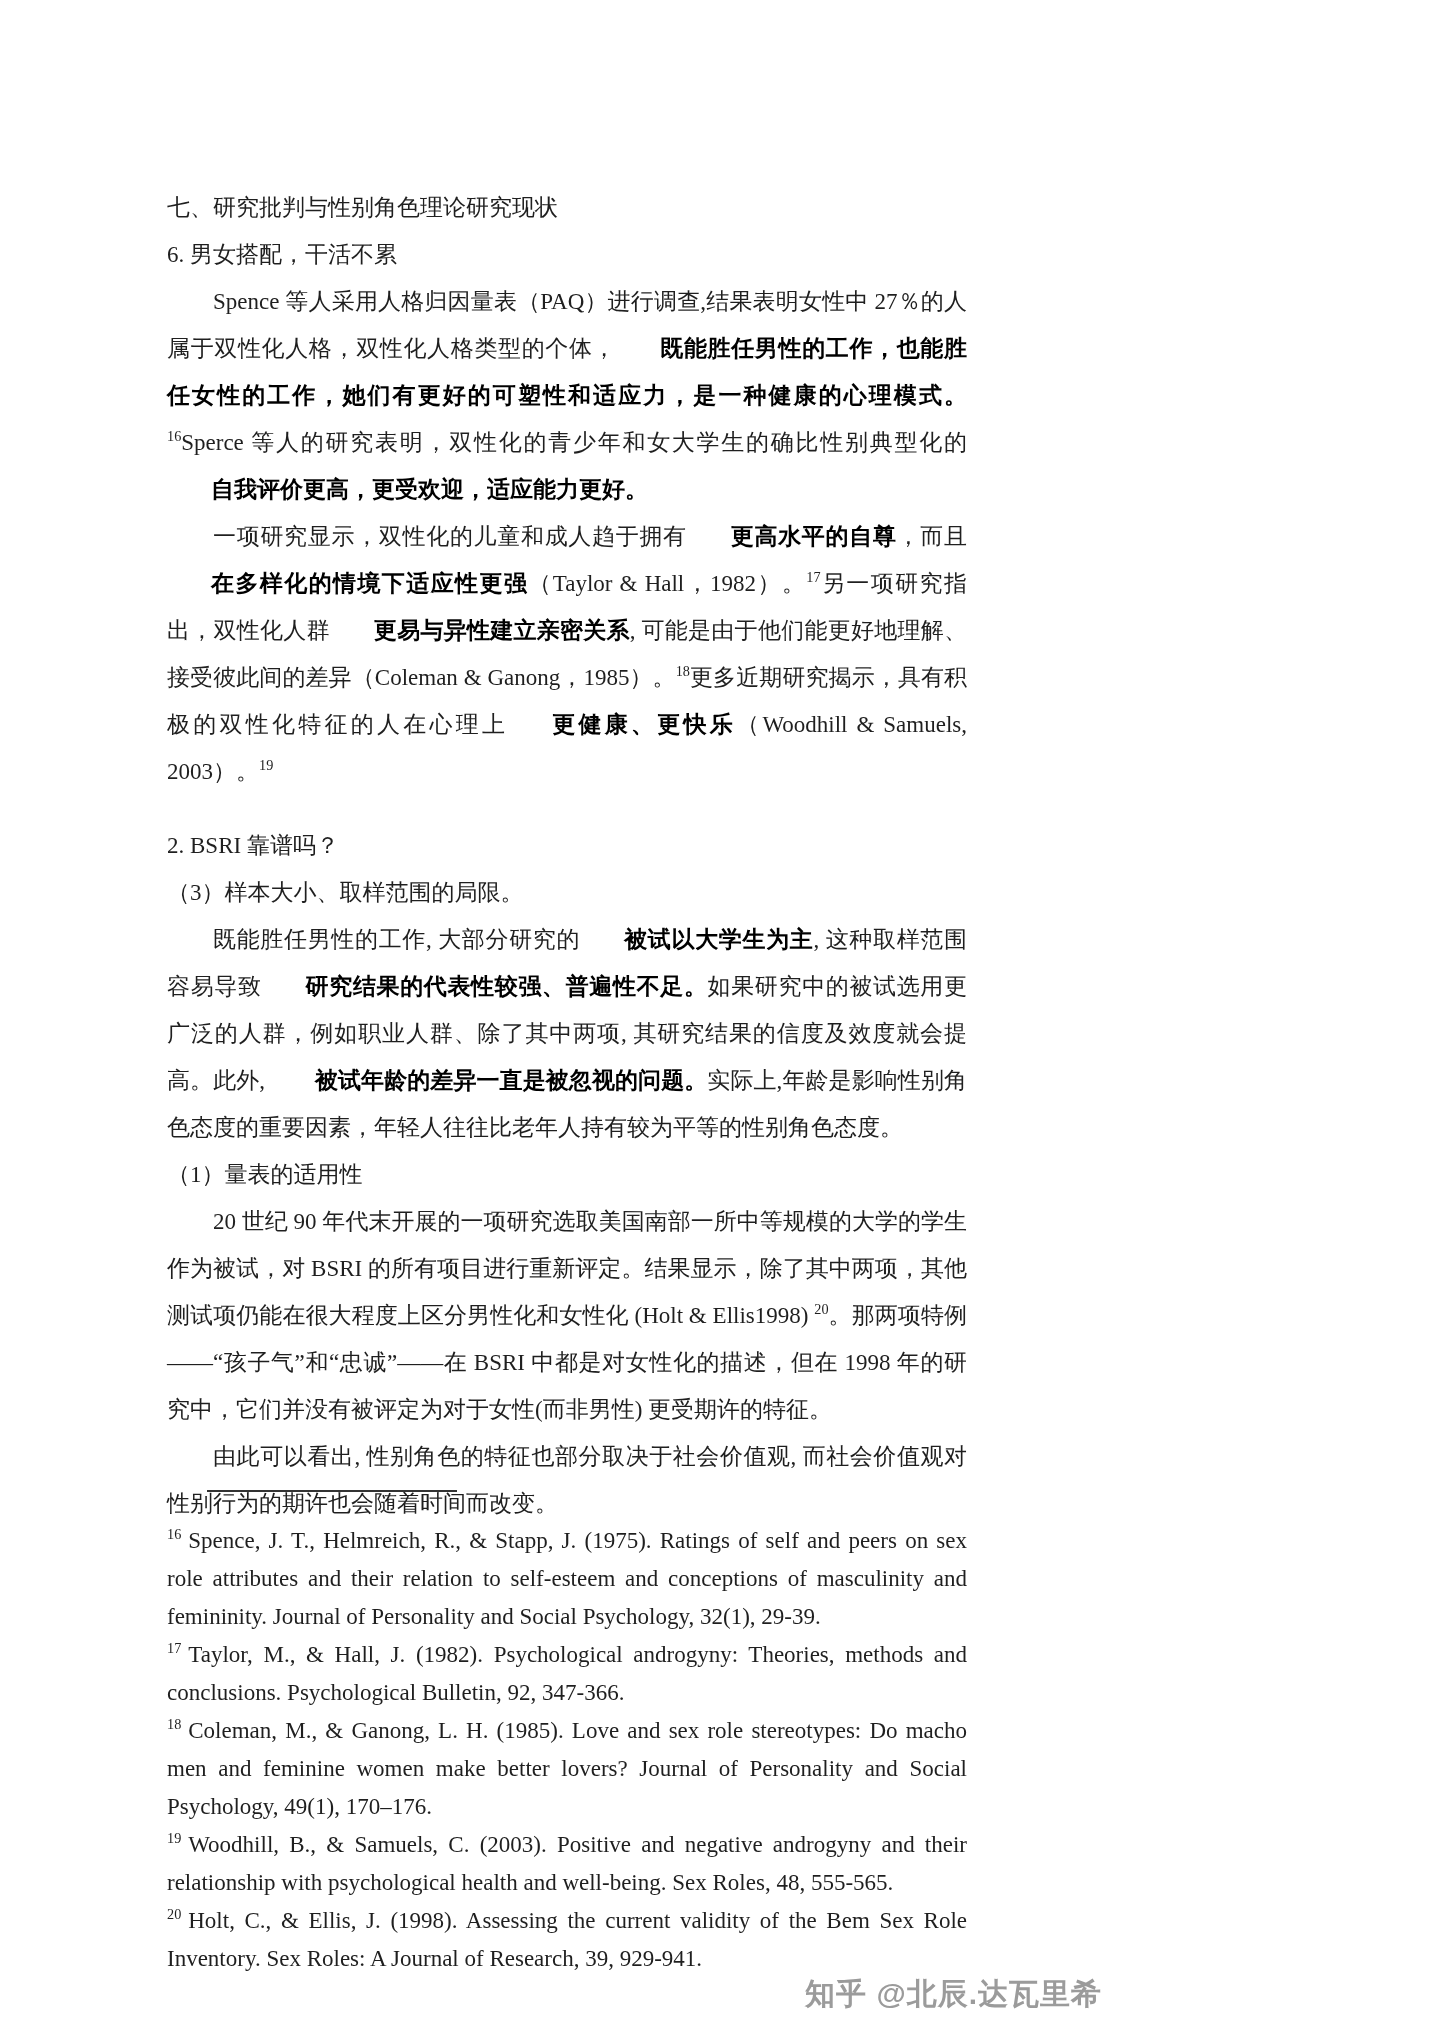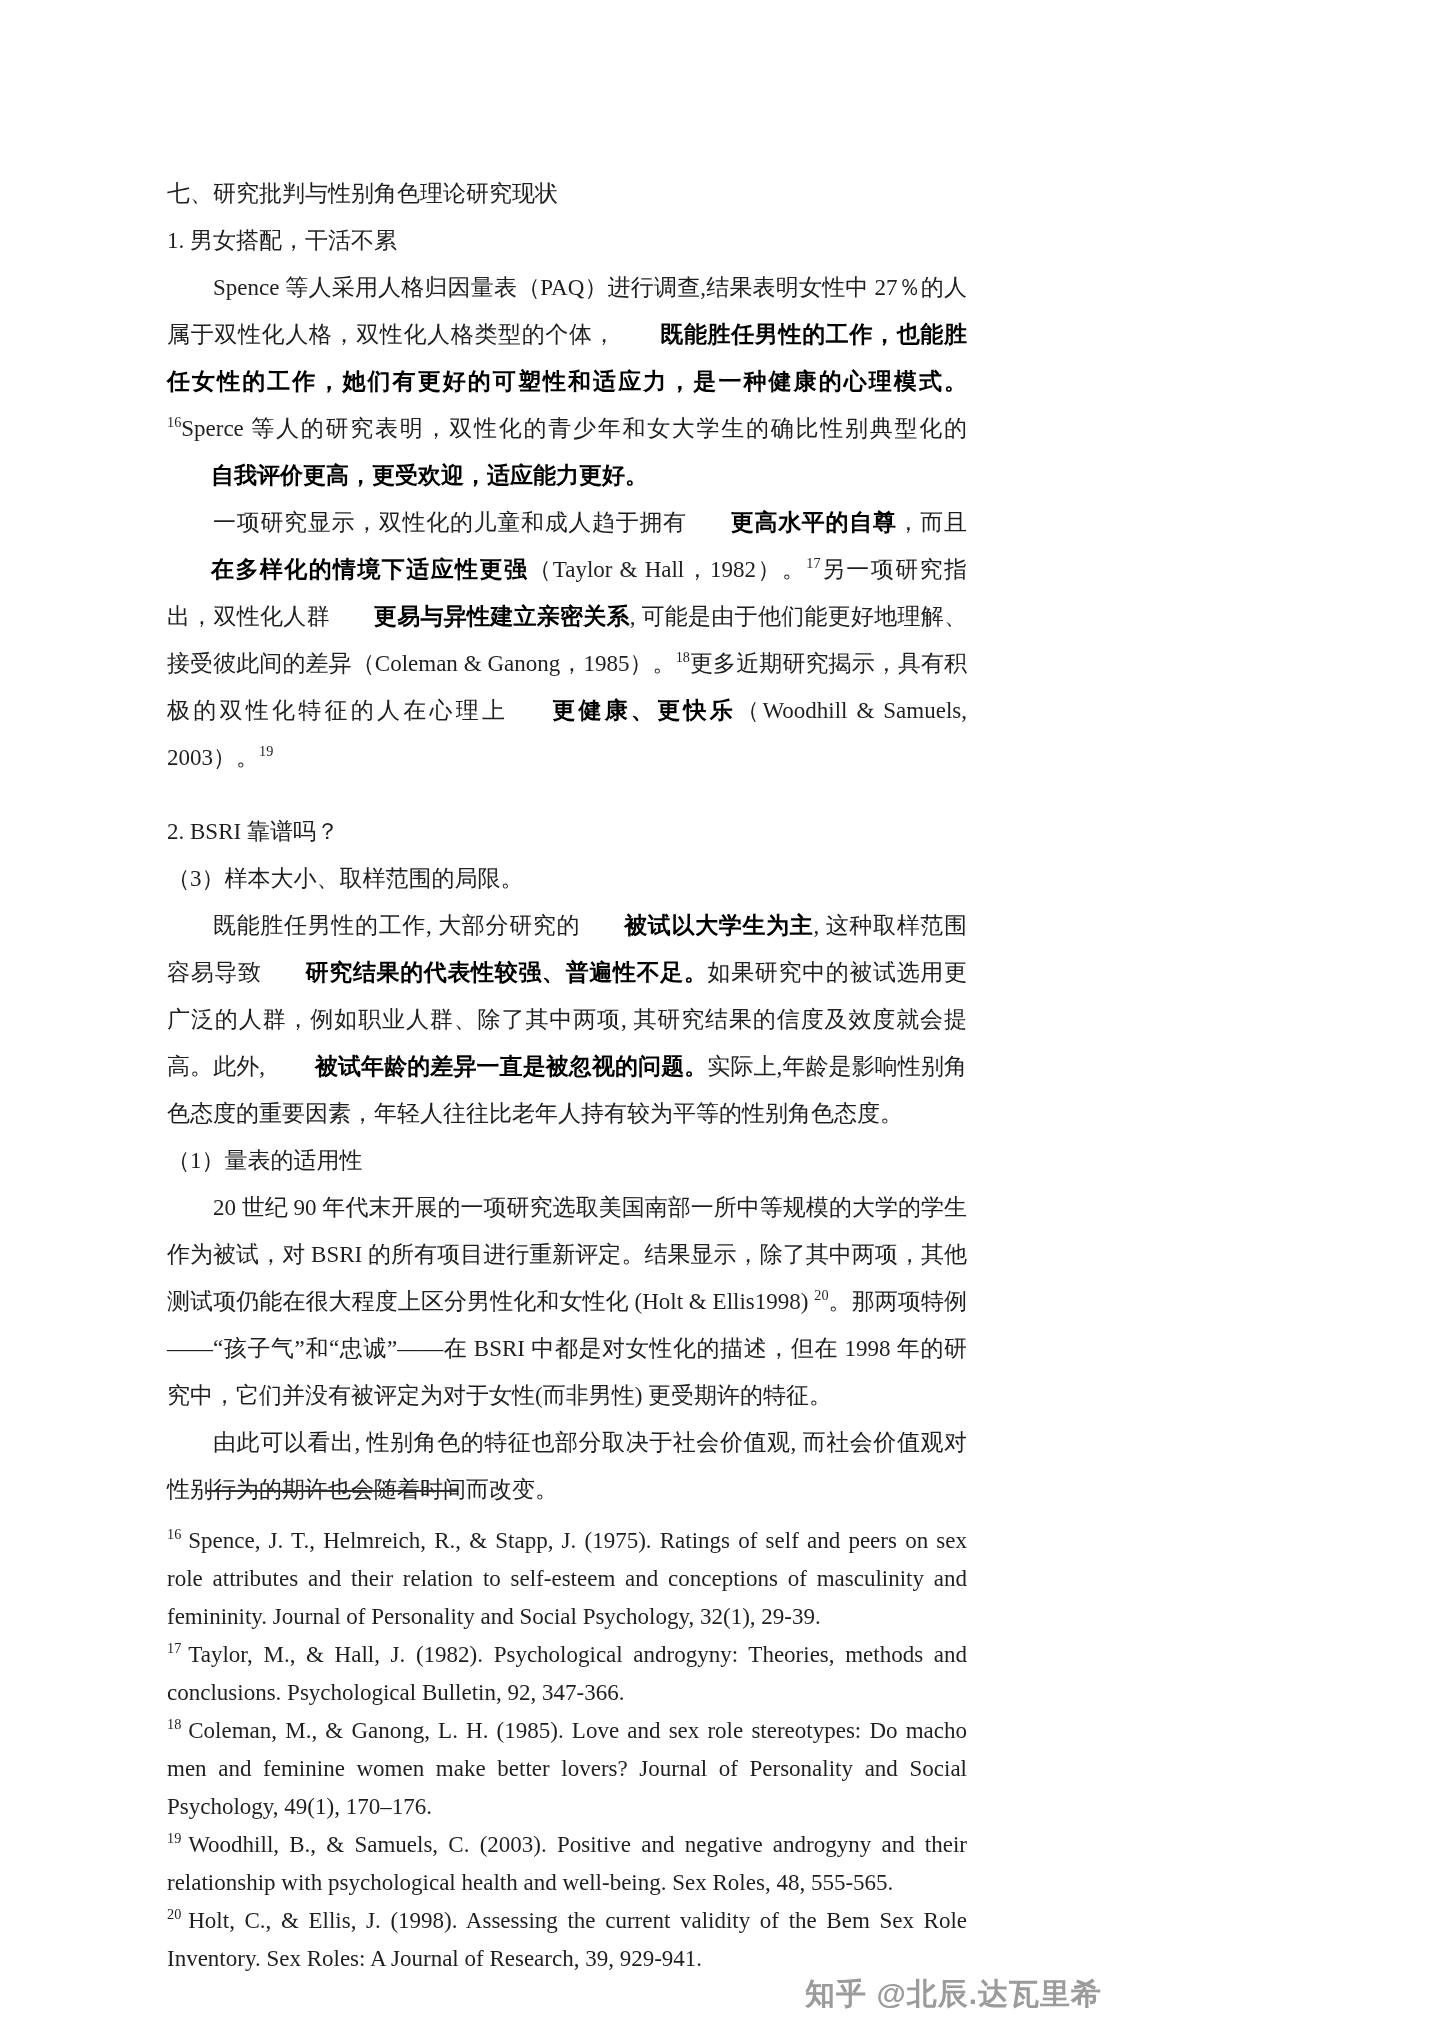--- a/index.html
+++ b/index.html
@@ -6,21 +6,21 @@
   .page{
     position:relative;
     width:1440px;height:2037px;
     background:#ffffff;
     overflow:hidden;
     font-family:"Liberation Serif","DejaVu Serif",serif;
     color:#1f1f1f;
   }
   .content{
     position:absolute;
-    left:167px;top:170px;
+    left:167px;top:184px;
     width:800px;
   }
   .content p{margin:0;font-size:23px;line-height:47px;text-align:justify;}
   .para{text-indent:2em;}
   .section-title,.subheading,.label{text-indent:0;}
   .spacer{height:27px;}
   .b{font-weight:bold;color:#000000;margin-left:44px;}
   sup{font-size:0.62em;vertical-align:super;line-height:0;}
   .footnotes{
     position:absolute;
@@ -49,21 +49,21 @@
     white-space:nowrap;
     font-weight:bold;
   }
 </style>
 </head>
 <body>
 
 <div class="page">
   <div class="content">
       <p class="section-title"><span>七、研究批判与性别角色理论研究现状</span></p>
-      <p class="subheading"><span>1. 男女搭配，干活不累</span></p>
+      <p class="subheading"><span>6. 男女搭配，干活不累</span></p>
       <p class="para para"><span>Spence 等人采用人格归因量表（PAQ）进行调查,结果表明女性中 27％的人属于双性化人格，双性化人格类型的个体，</span><span class="b">既能胜任男性的工作，也能胜任女性的工作，她们有更好的可塑性和适应力，是一种健康的心理模式。</span><sup>16</sup><span>Sperce 等人的研究表明，双性化的青少年和女大学生的确比性别典型化的</span><span class="b">自我评价更高，更受欢迎，适应能力更好。</span></p>
       <p class="para para"><span>一项研究显示，双性化的儿童和成人趋于拥有</span><span class="b">更高水平的自尊</span><span>，而且</span><span class="b">在多样化的情境下适应性更强</span><span>（Taylor &amp; Hall，1982）。</span><sup>17</sup><span>另一项研究指出，双性化人群</span><span class="b">更易与异性建立亲密关系</span><span>, 可能是由于他们能更好地理解、接受彼此间的差异（Coleman &amp; Ganong，1985）。</span><sup>18</sup><span>更多近期研究揭示，具有积极的双性化特征的人在心理上</span><span class="b">更健康、更快乐</span><span>（Woodhill &amp; Samuels, 2003）。</span><sup>19</sup></p>
       <div class="spacer"></div>
       <p class="subheading"><span>2. BSRI 靠谱吗？</span></p>
       <p class="label"><span>（3）样本大小、取样范围的局限。</span></p>
       <p class="para para"><span>既能胜任男性的工作, 大部分研究的</span><span class="b">被试以大学生为主</span><span>, 这种取样范围容易导致</span><span class="b">研究结果的代表性较强、普遍性不足。</span><span>如果研究中的被试选用更广泛的人群，例如职业人群、除了其中两项, 其研究结果的信度及效度就会提高。此外, </span><span class="b">被试年龄的差异一直是被忽视的问题。</span><span>实际上,年龄是影响性别角色态度的重要因素，年轻人往往比老年人持有较为平等的性别角色态度。</span></p>
       <p class="label"><span>（1）量表的适用性</span></p>
       <p class="para para"><span>20 世纪 90 年代末开展的一项研究选取美国南部一所中等规模的大学的学生作为被试，对 BSRI 的所有项目进行重新评定。结果显示，除了其中两项，其他测试项仍能在很大程度上区分男性化和女性化 (Holt &amp; Ellis1998) </span><sup>20</sup><span>。那两项特例——“孩子气”和“忠诚”——在 BSRI 中都是对女性化的描述，但在 1998 年的研究中，它们并没有被评定为对于女性(而非男性) 更受期许的特征。</span></p>
       <p class="para para"><span>由此可以看出, 性别角色的特征也部分取决于社会价值观, 而社会价值观对性别行为的期许也会随着时间而改变。</span></p>
     </div>

